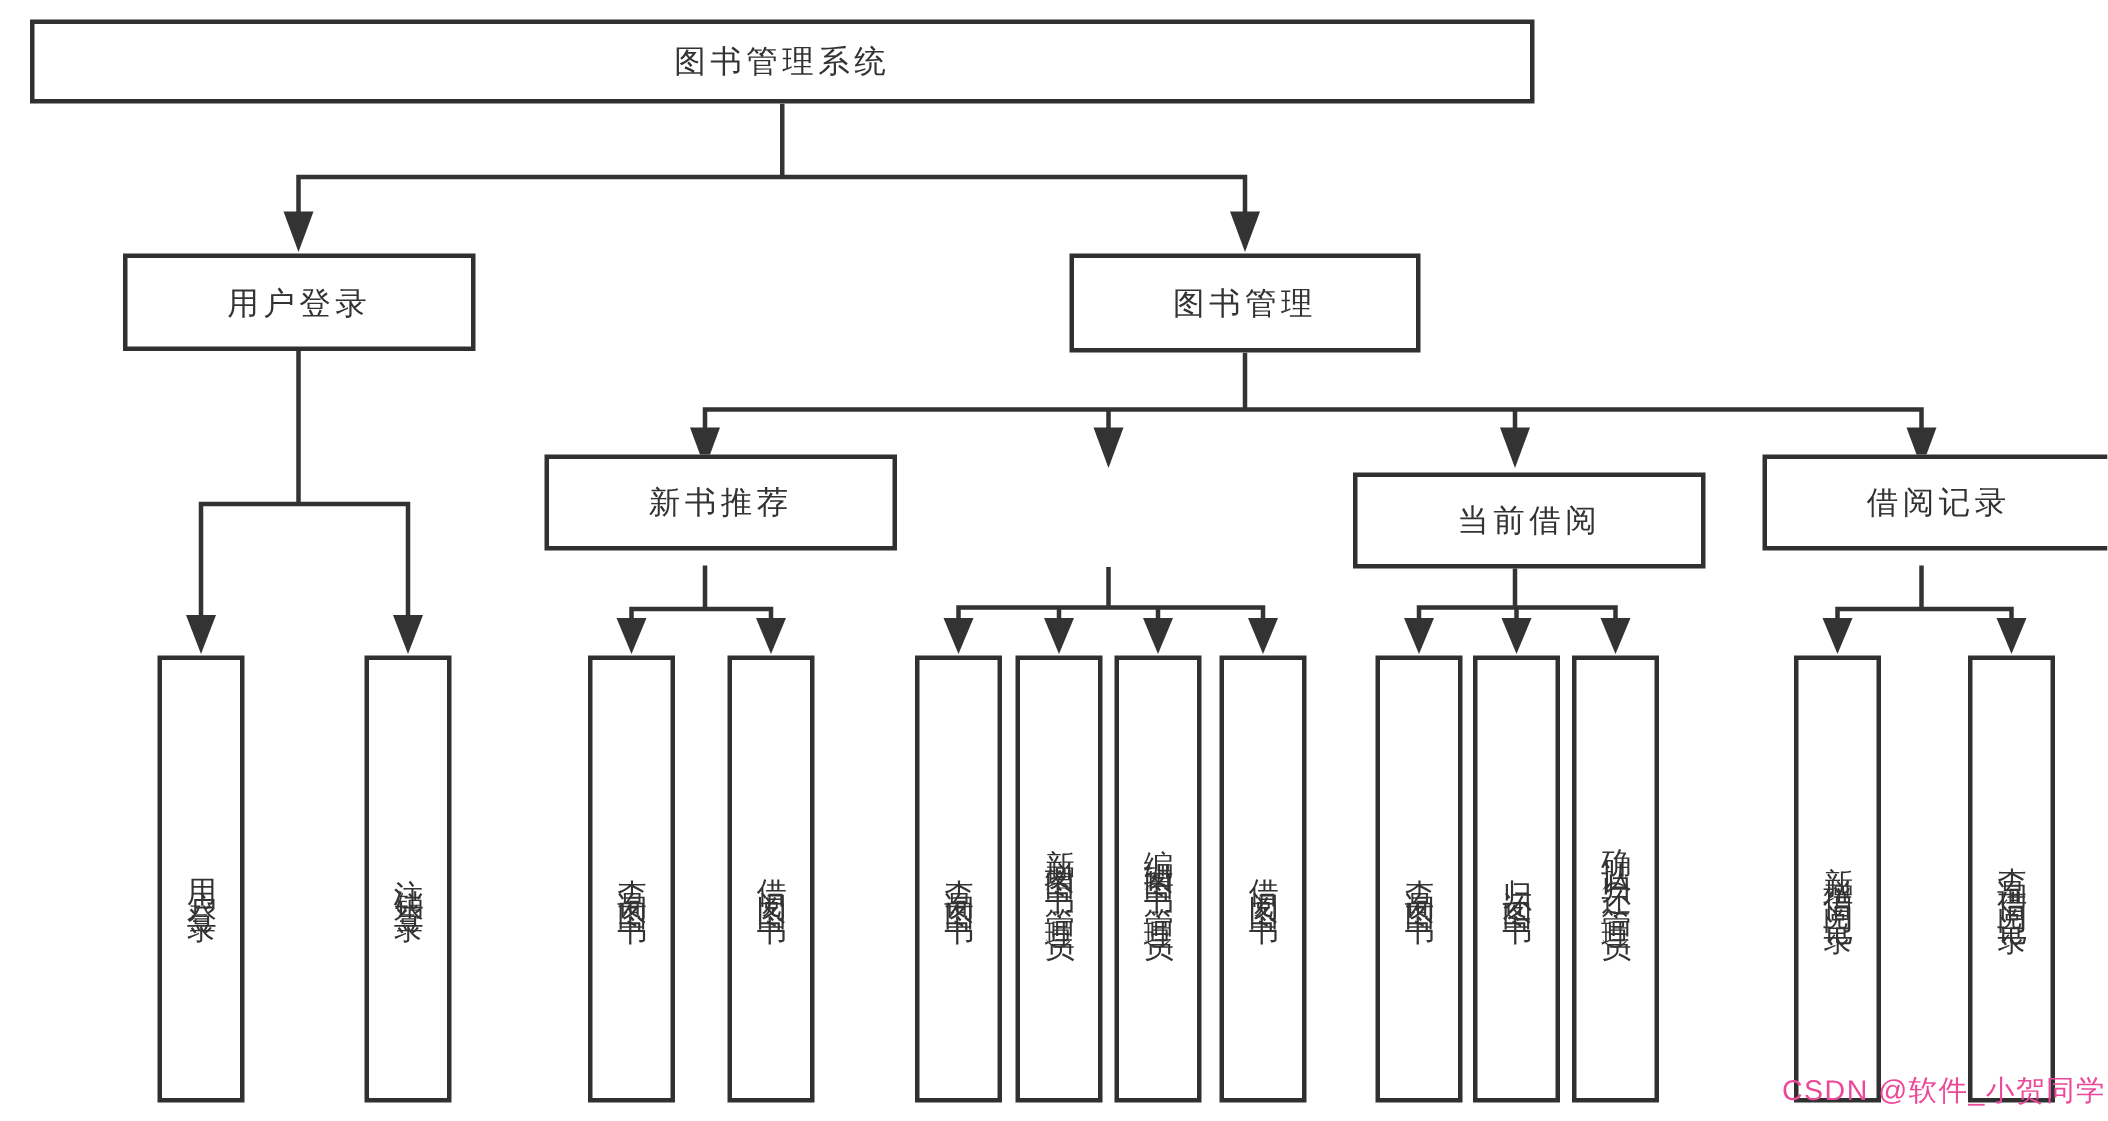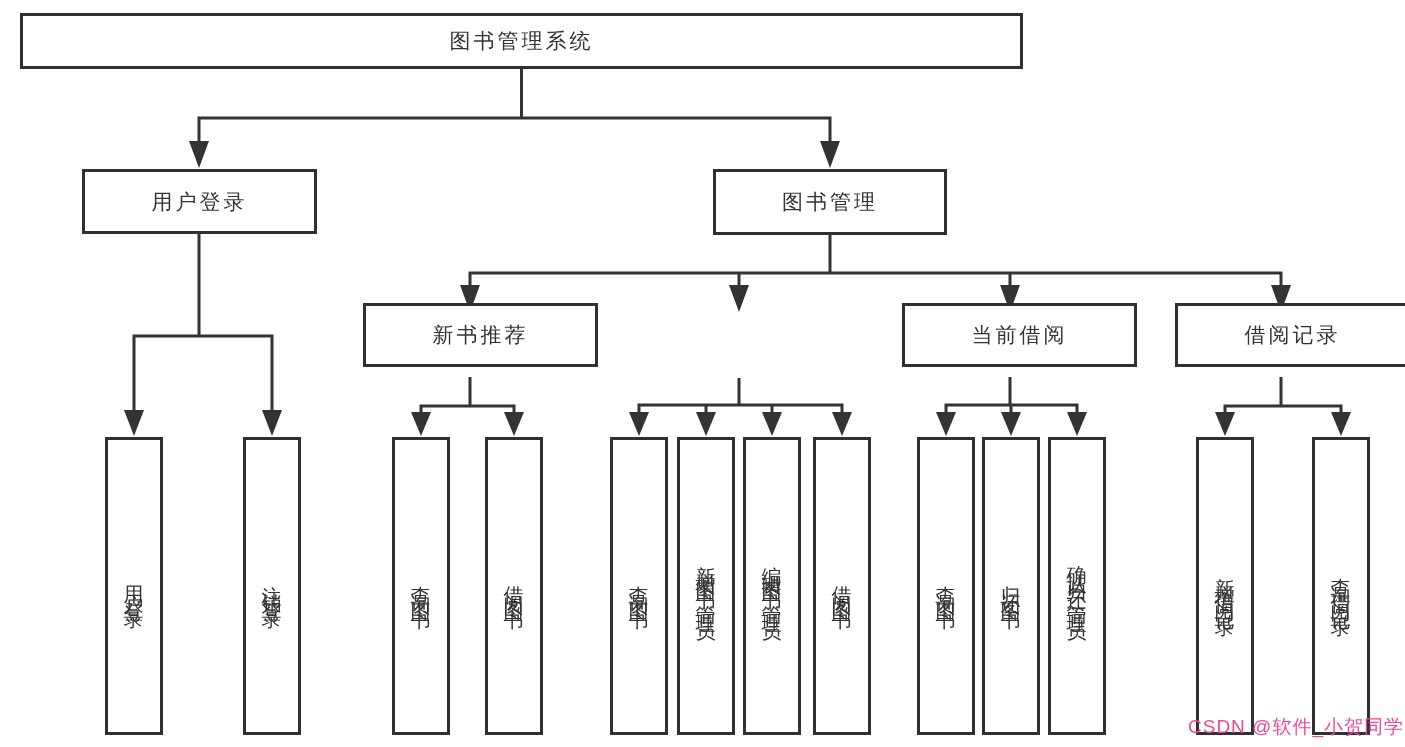--- a/index.html
+++ b/index.html
@@ -21,21 +21,21 @@
     text-align:center;
     white-space:nowrap;
   }
   .hbox{font-size:21px;letter-spacing:3px;}
   #n-root{left:20px;top:13px;width:1003px;height:56px;}
   #n-login{left:82px;top:169px;width:235px;height:65px;}
   #n-mgmt{left:713px;top:169px;width:234px;height:66px;font-family:Liberation Serif, serif;}
   .l3{top:303px;width:235px;height:64px;}
   #n-recommend{left:363px;}
   #n-borrow{left:632px;}
-  #n-current{left:902px;}
+  #n-current{left:902px;margin-top:12px;}
   #n-records{left:1175px;}
   .leaf{
     top:437px;width:58px;height:298px;
     writing-mode:vertical-rl;
     text-orientation:mixed;
     font-size:20px;
     letter-spacing:8px;
     line-height:1;
     white-space:normal;
   }

